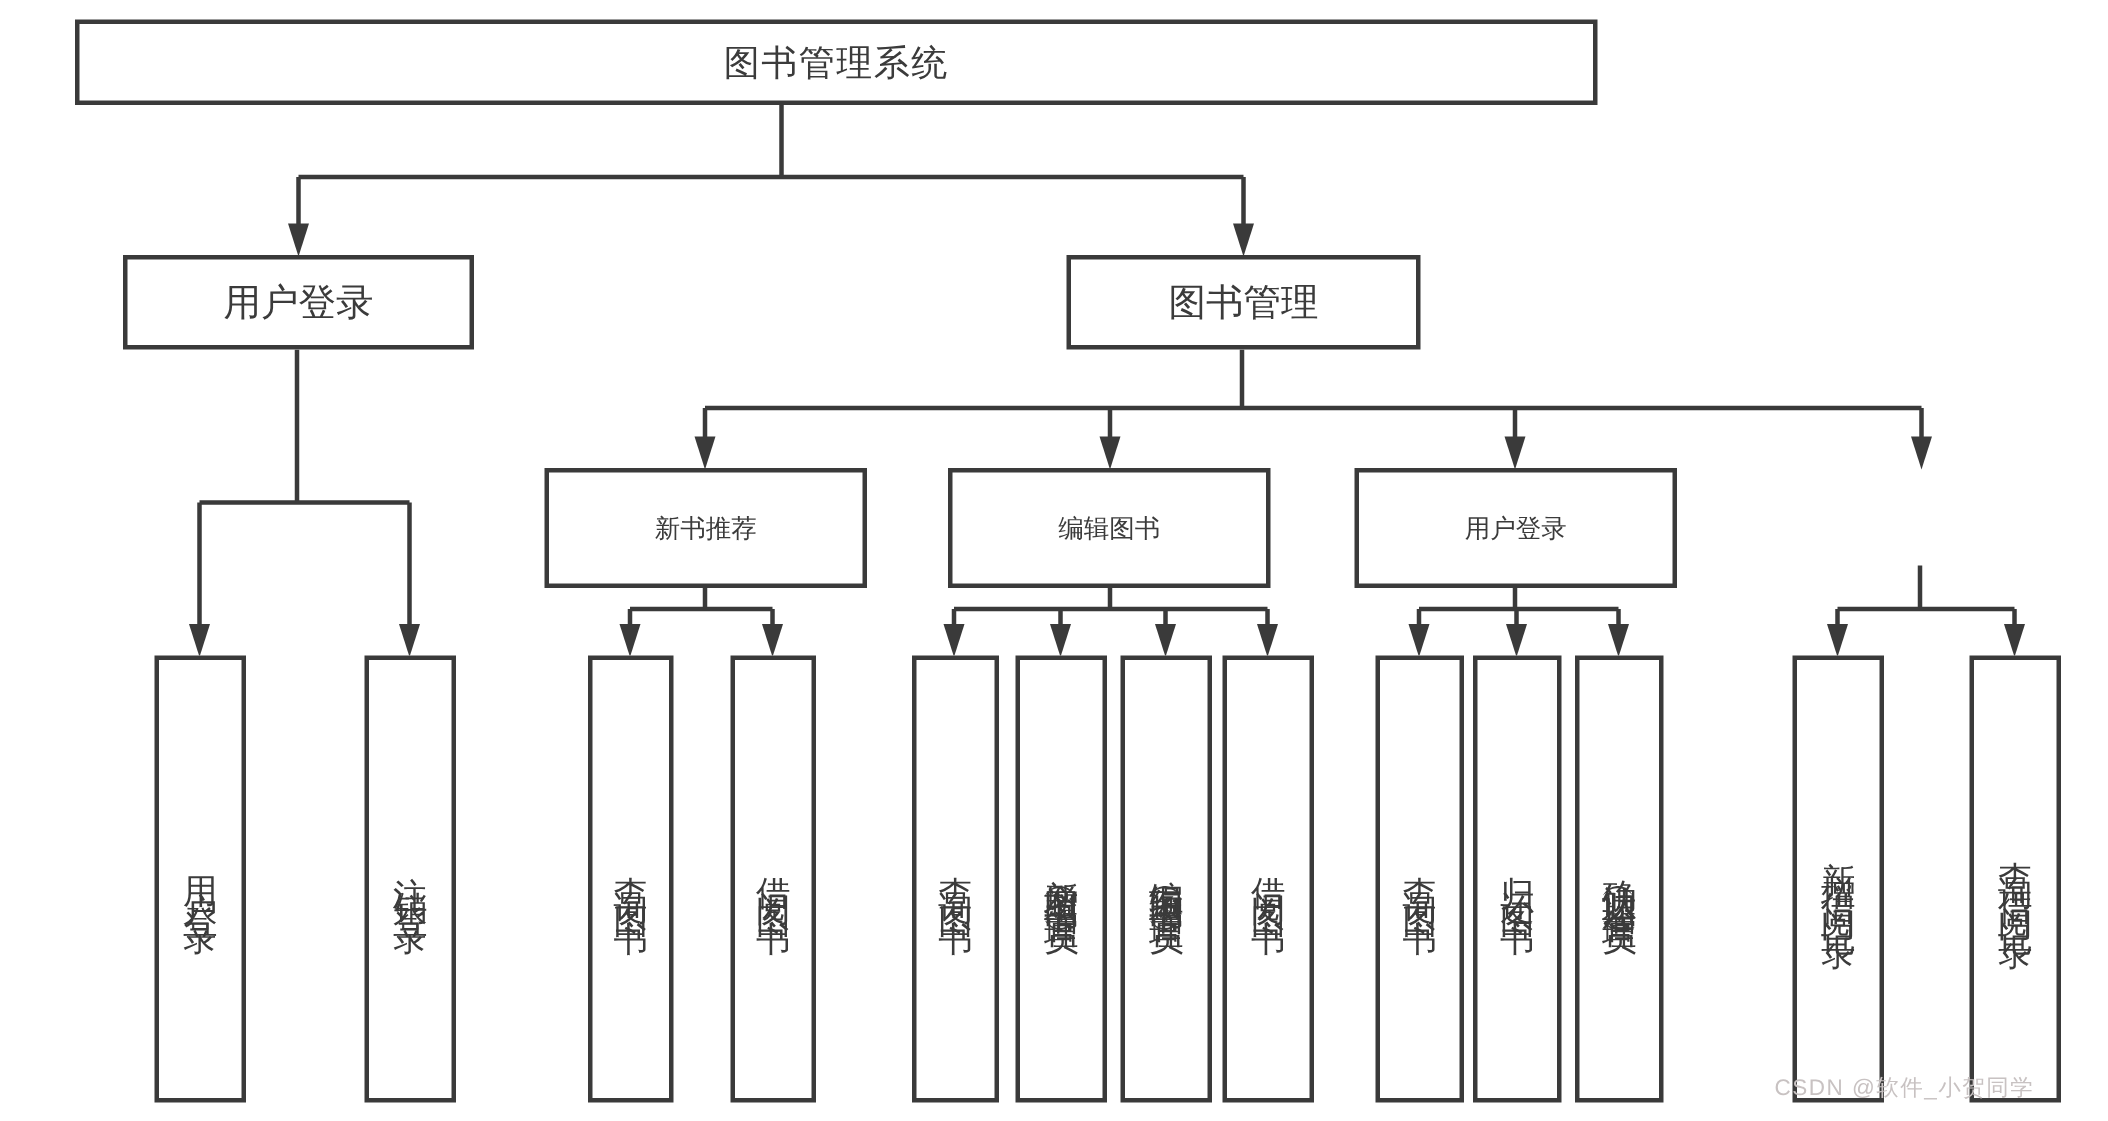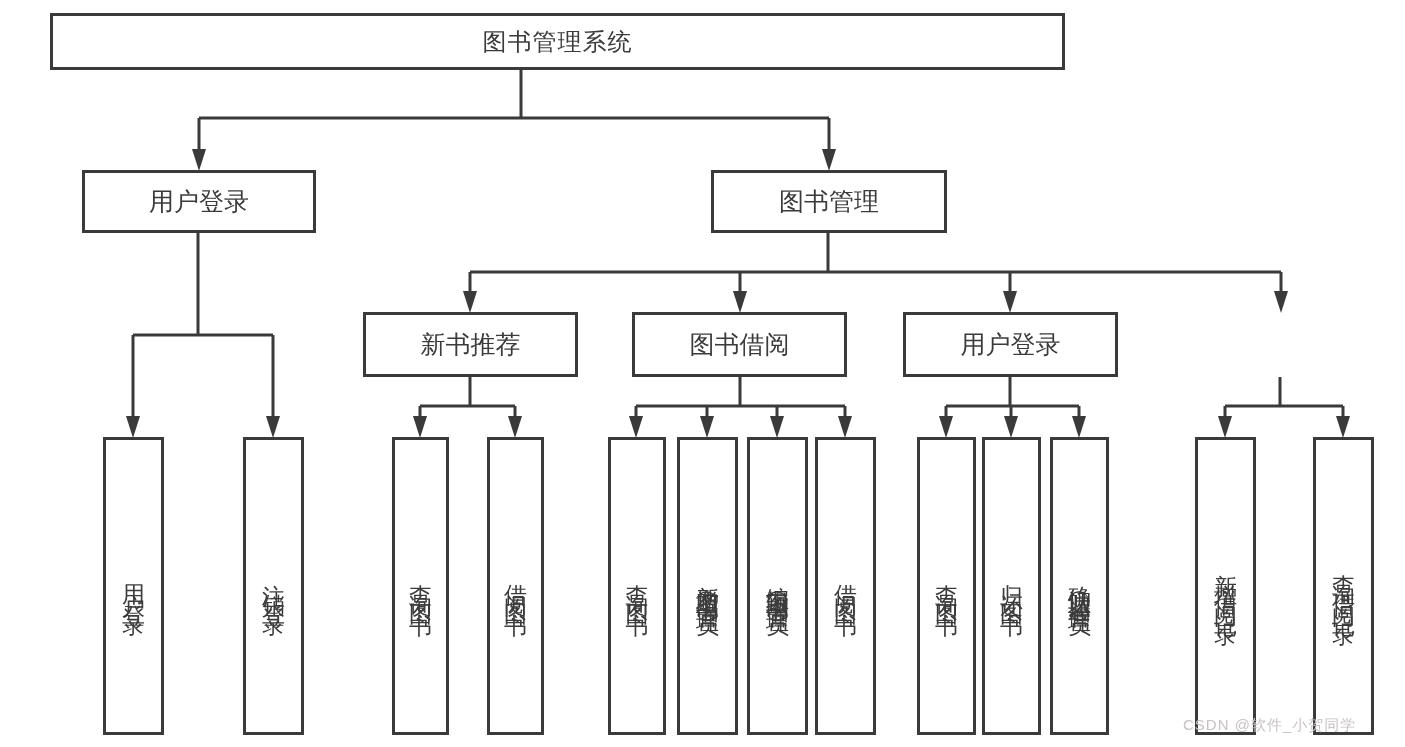--- a/index.html
+++ b/index.html
@@ -53,22 +53,22 @@
   .root{
     left:10px;top:13px;width:1015px;height:57px;
     font-size:24px;
     margin-left:40px;
   }
   .lvl2{
     top:170px;height:63px;
     font-size:25px;
   }
   .lvl3{
-    top:312px;height:65px;
-    font-size:25px;
+    top:312px;height:80px;
+    font-size:17px;
   }
   .leaf{
     top:437px;height:298px;
     writing-mode:vertical-rl;
     text-orientation:mixed;
     font-size:23px;
     letter-spacing:10px;
     line-height:1;
     display:flex;
     align-items:center;
@@ -127,21 +127,21 @@
     <polygon points="1218,416 1232,416 1225,438"></polygon>
     <polygon points="1336,416 1350,416 1343,438"></polygon>
   </svg>
 
   <div class="box root h-label">图书管理系统</div>
 
   <div class="box lvl2" style="left:82px;width:234px;">用户登录</div>
   <div class="box lvl2" style="left:711px;width:236px;">图书管理</div>
 
   <div class="box lvl3" style="left:363px;width:215px;">新书推荐</div>
-  <div class="box lvl3" style="left:632px;width:215px;">图书借阅</div>
+  <div class="box lvl3" style="left:632px;width:215px;">编辑图书</div>
   <div class="box lvl3" style="left:903px;width:215px;">用户登录</div>
 
   <div class="box leaf" style="left:103px;width:61px;">用户登录</div>
   <div class="box leaf" style="left:243px;width:61px;">注销登录</div>
 
   <div class="box leaf" style="left:392px;width:57px;">查询图书</div>
   <div class="box leaf" style="left:487px;width:57px;">借阅图书</div>
 
   <div class="box leaf" style="left:608px;width:58px;">查询图书</div>
   <div class="box leaf long" style="left:677px;width:61px;">新增图书（管理员）</div>

